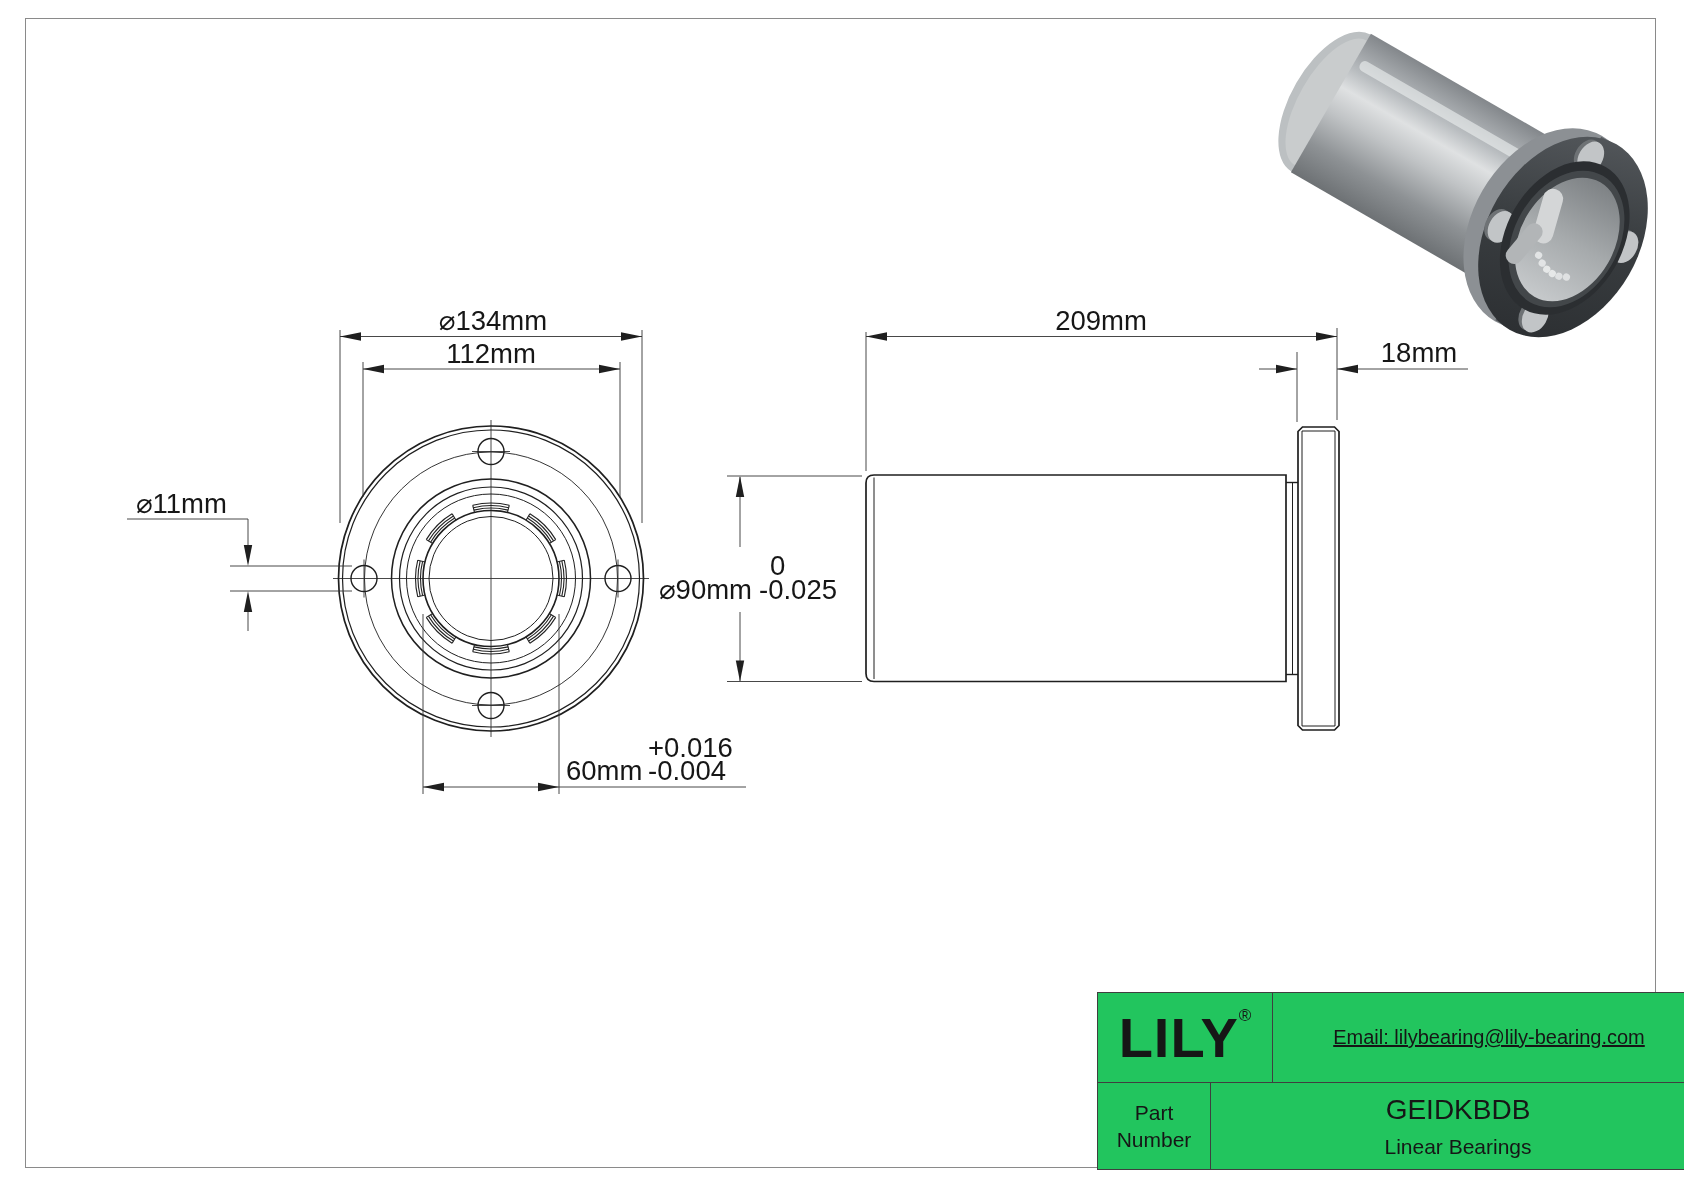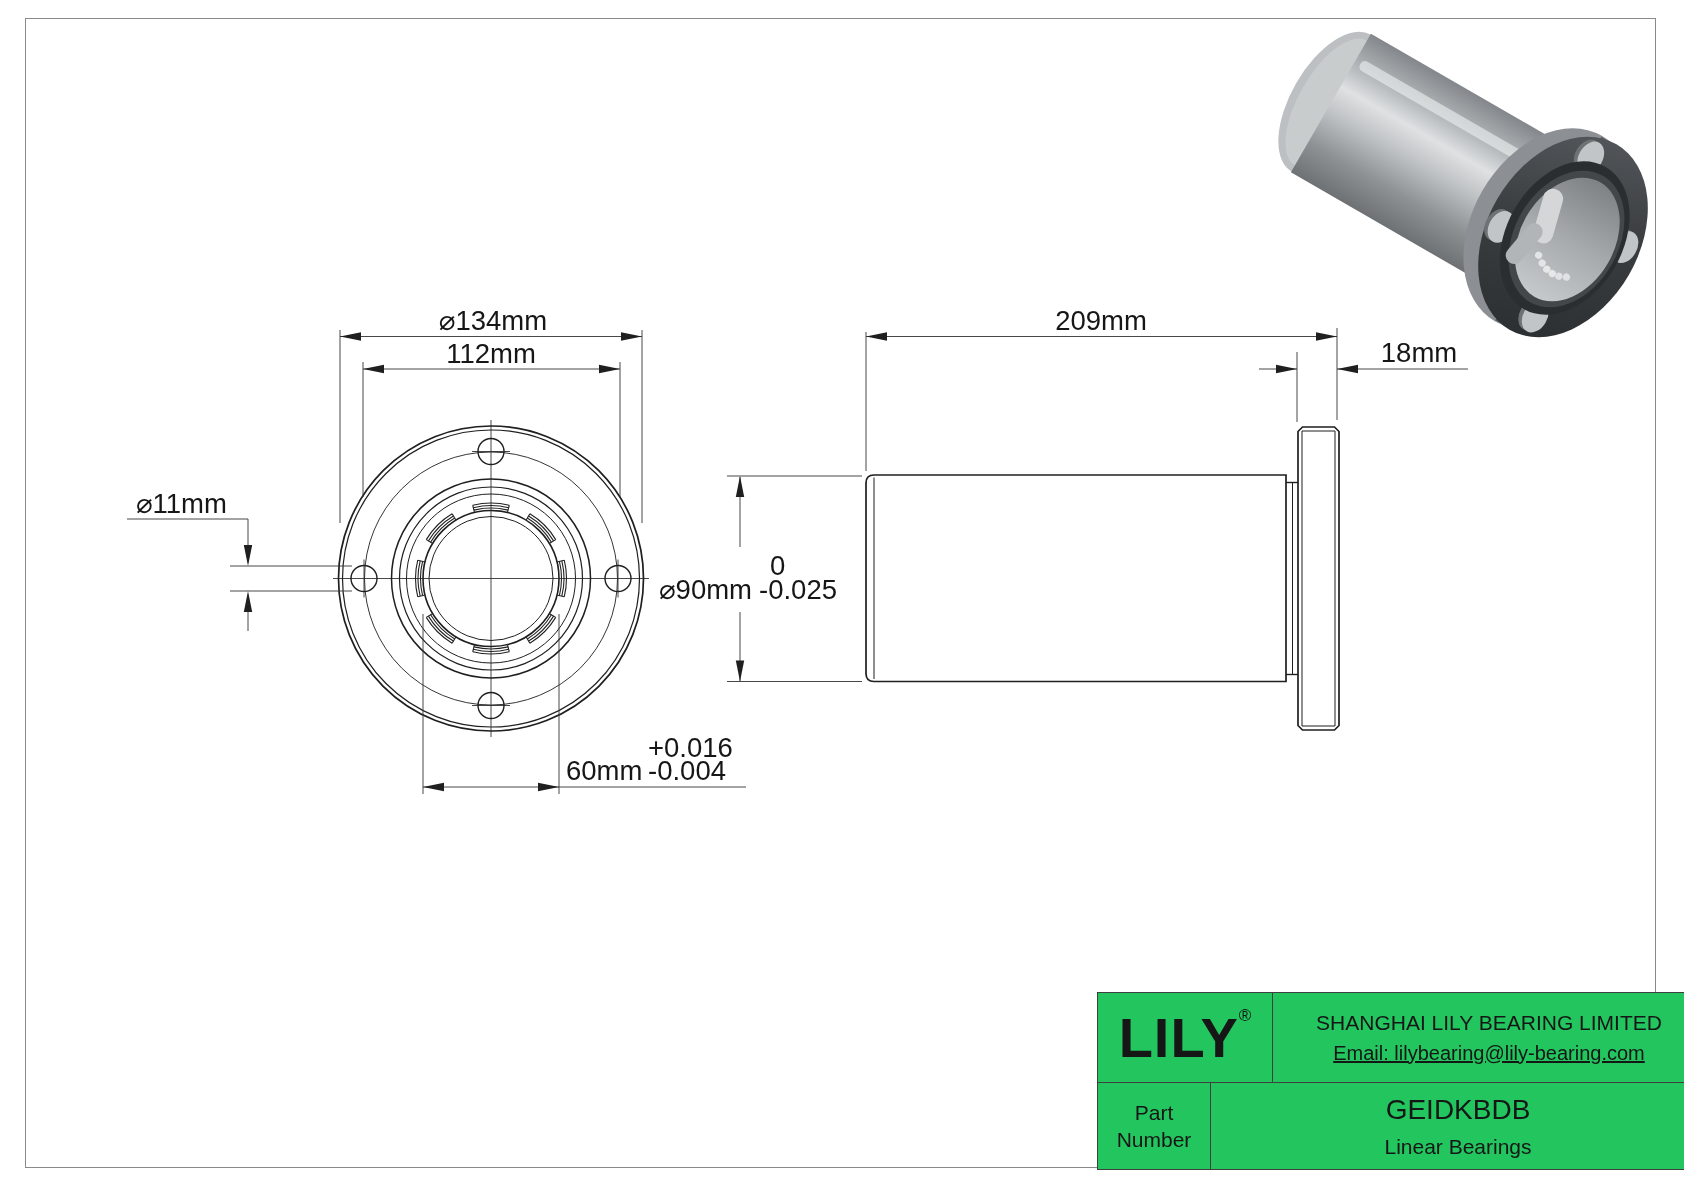--- a/index.html
+++ b/index.html
@@ -285,21 +285,20 @@
   </g>
 </svg>
 
 <div class="title-block">
   <div class="tb-row tb-row1">
     <div class="tb-cell tb-logo-cell">
       <span class="logo-text">LILY</span>
       <span class="logo-reg">®</span>
     </div>
     <div class="tb-cell tb-company-cell">
-      <div class="company-name">SHANGHAI LILY BEARING LIMITED</div>
       <div class="company-email">Email: lilybearing@lily-bearing.com</div>
     </div>
   </div>
   <div class="tb-row tb-row2">
     <div class="tb-cell tb-partlabel-cell">
       <div class="part-label">
         <div>Part</div>
         <div>Number</div>
       </div>
     </div>

